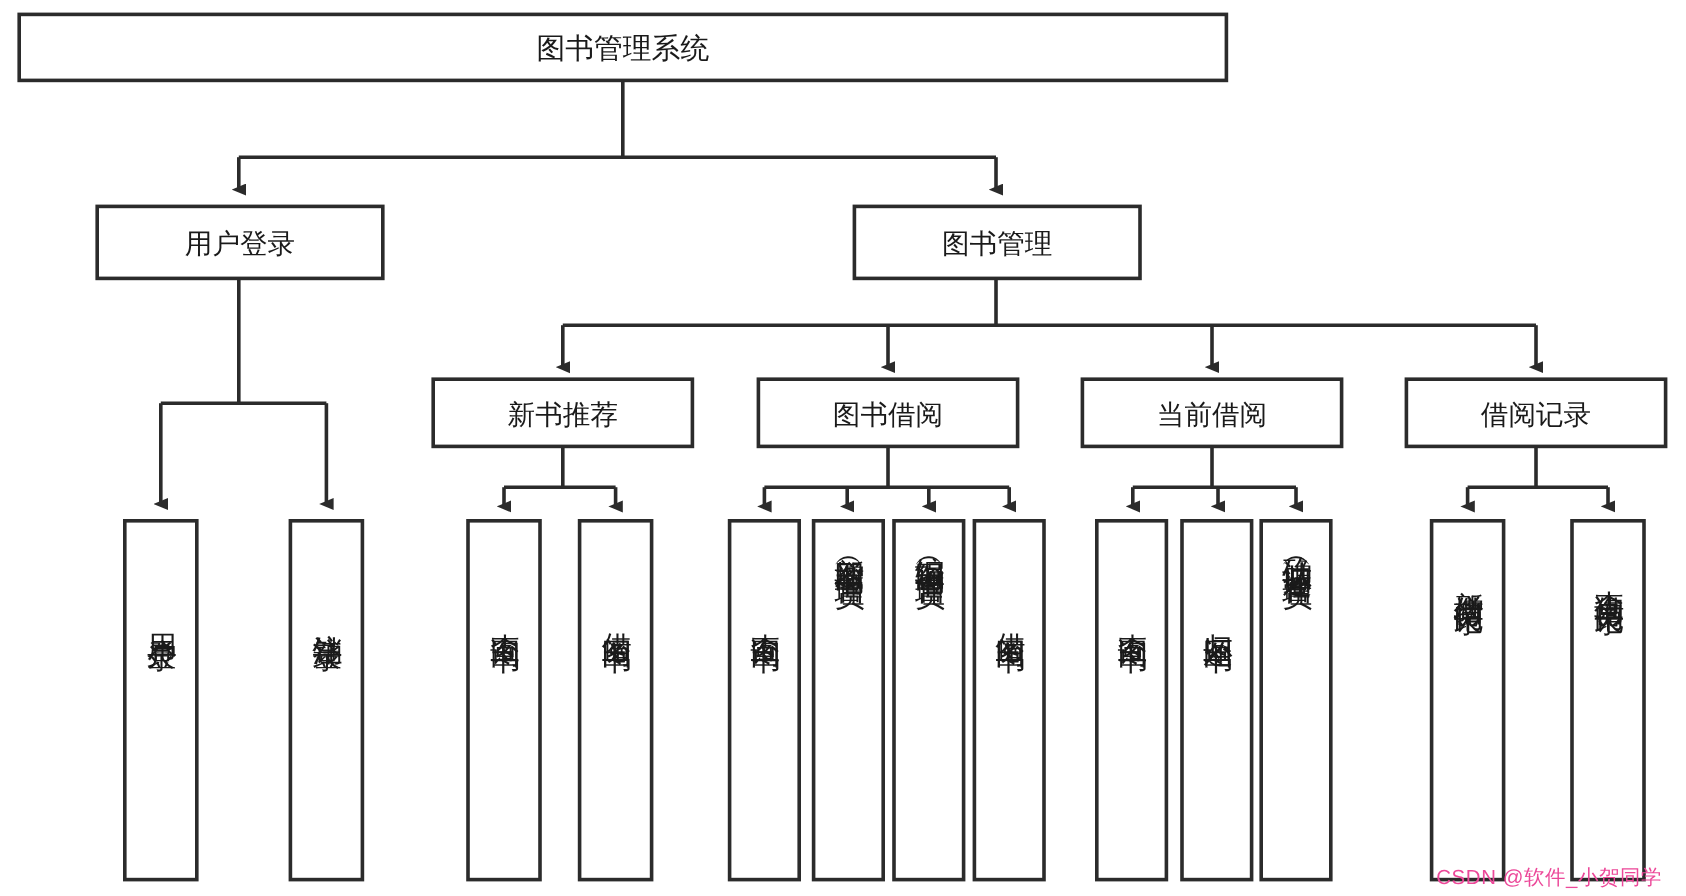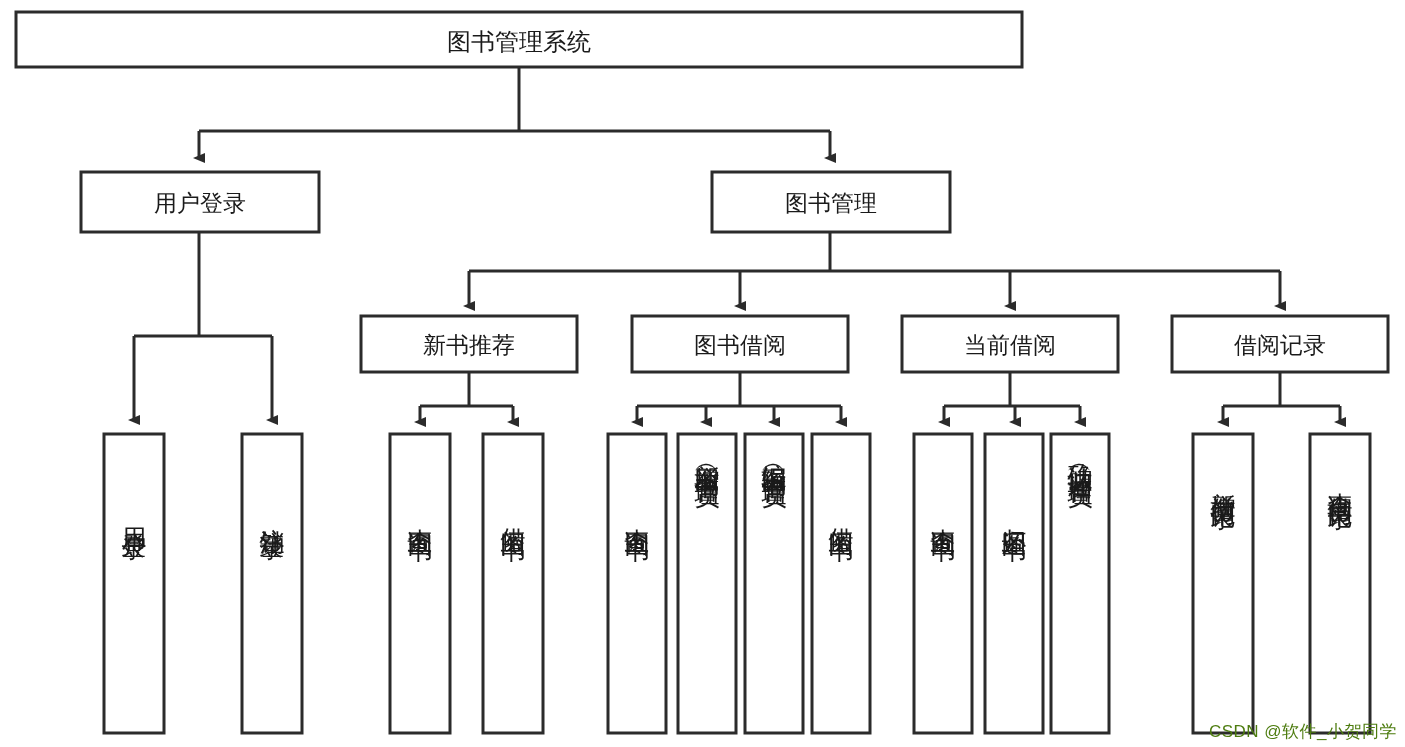--- a/index.html
+++ b/index.html
@@ -58,25 +58,25 @@
     text-orientation: upright;
     font-family: "Liberation Sans", "DejaVu Sans", sans-serif;
     font-size: 25px;
     line-height: 1.08;
     color: #1a1a1a;
     letter-spacing: 3px;
     white-space: nowrap;
   }
   .watermark {
     position: absolute;
-    right: 8px;
+    right: 20px;
     bottom: 4px;
     font-family: "Liberation Sans", "DejaVu Sans", sans-serif;
     font-size: 17px;
-    color: #4d7c0f;
+    color: #ec4899;
     letter-spacing: 0.5px;
     white-space: nowrap;
   }
 </style>
 </head>
 <body>
 
 <svg id="diagram" viewBox="0 0 1405 747">
   <defs>
     <marker id="arrow" markerWidth="12" markerHeight="12" refX="5" refY="6" orient="auto" markerUnits="userSpaceOnUse">

